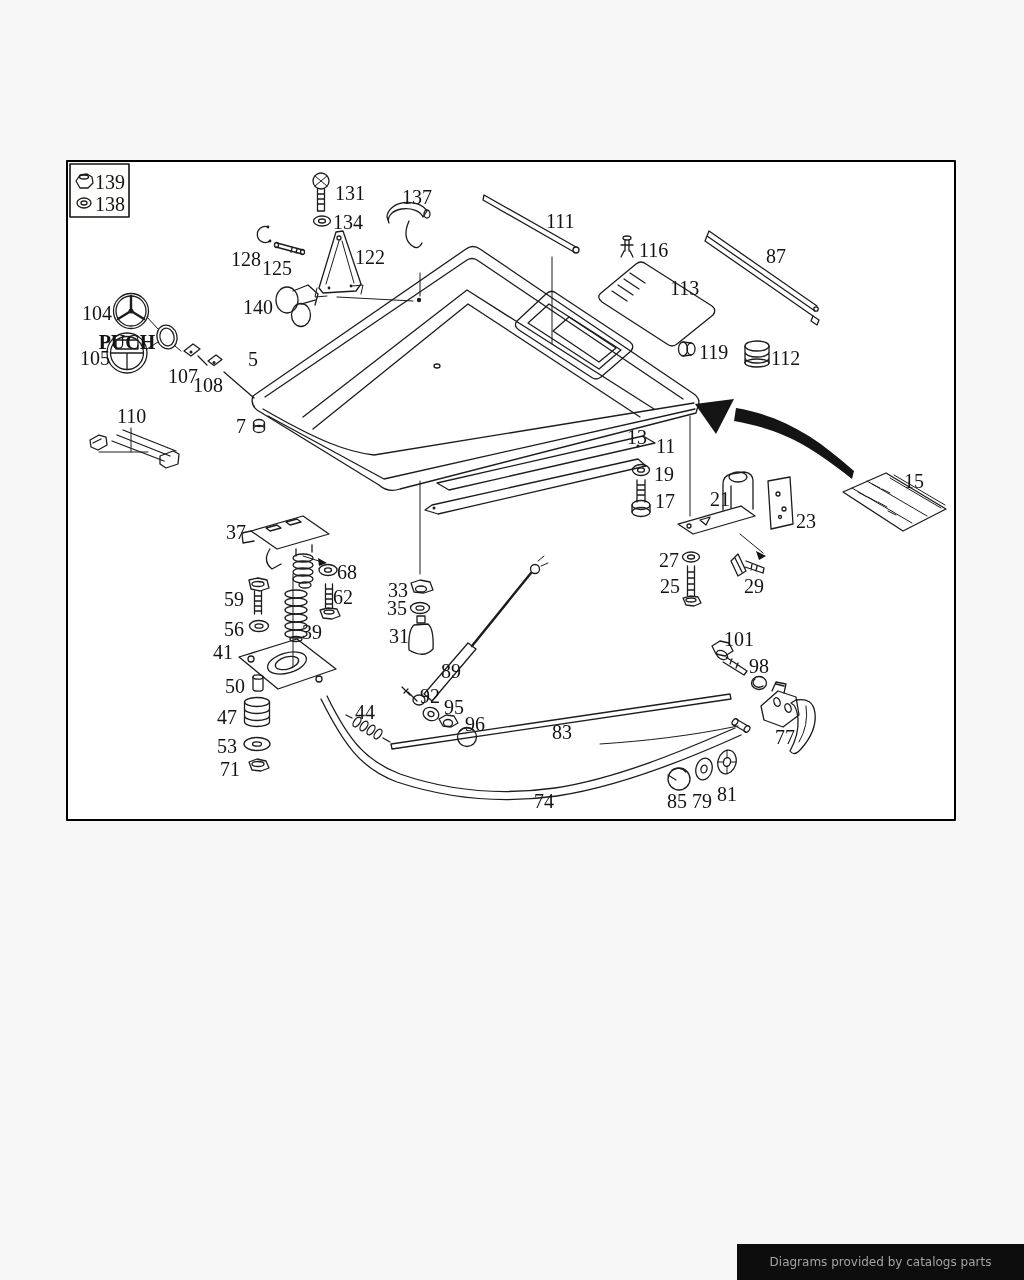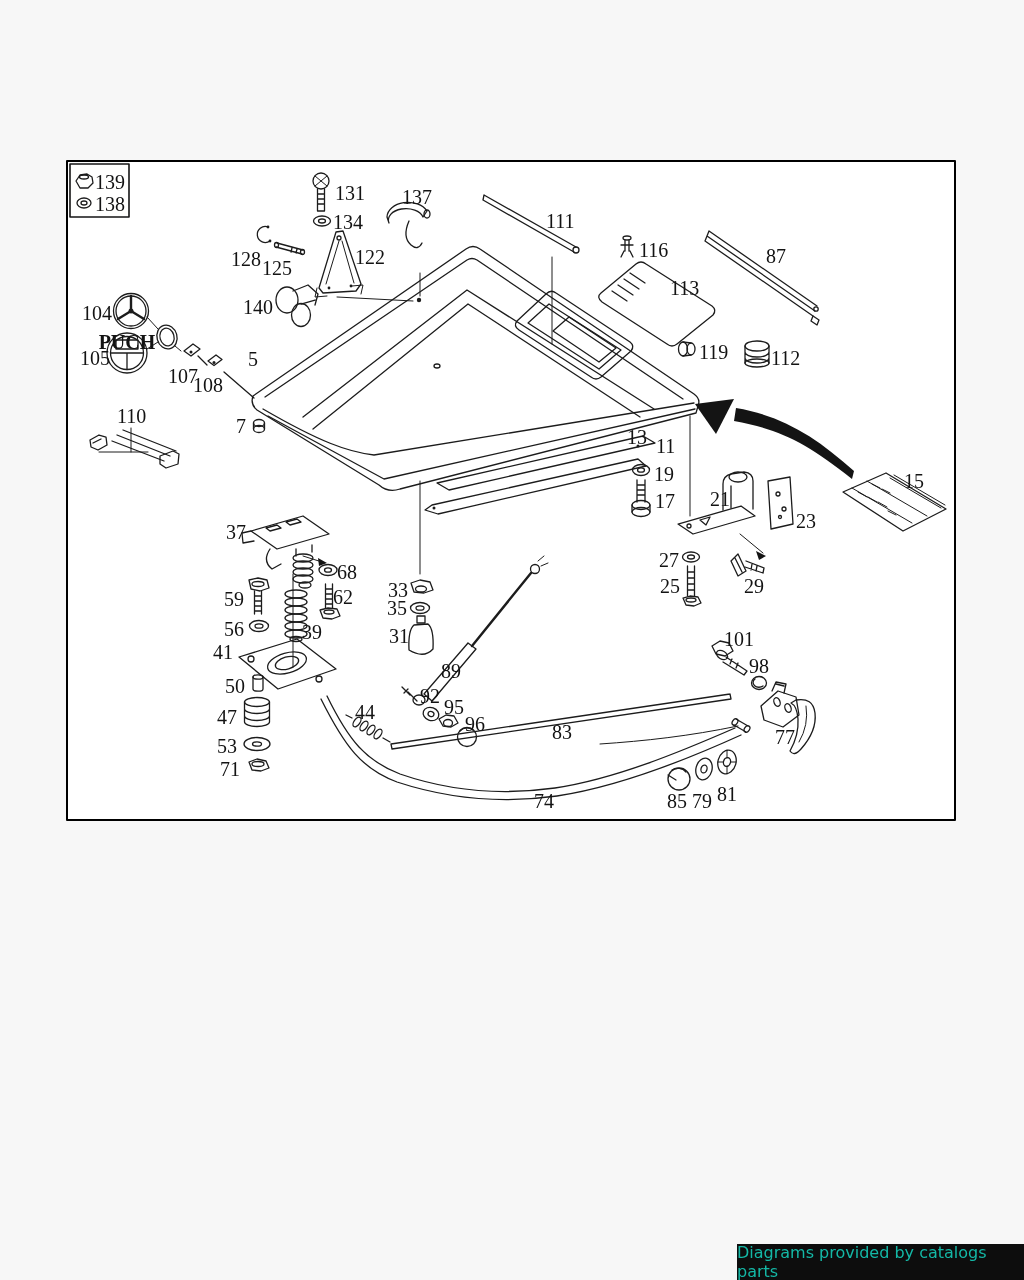--- a/index.html
+++ b/index.html
@@ -9,21 +9,21 @@
   svg *{stroke:#1c1c1c;stroke-width:1.3;fill:none;stroke-linecap:round;stroke-linejoin:round;}
   svg .frame{fill:#ffffff;stroke:#000;stroke-width:2;}
   svg .legendbox{fill:#fffffe;stroke:#151515;stroke-width:1.6;}
   svg .fillb{fill:#141414;stroke:none;}
   svg .dot{fill:#1c1c1c;stroke:none;}
   svg .thin{stroke-width:1;}
   svg .thick{stroke-width:2.4;}
   svg text{stroke:none;fill:#131313;font-family:"Liberation Serif","DejaVu Serif",serif;font-size:20px;}
   .footer-bar{position:absolute;top:1244px;left:737px;width:287px;height:36px;background:#0d0d0d;
     display:flex;align-items:center;justify-content:center;}
-  .footer-bar span{color:#14b8a6;font-size:16px;font-family:"DejaVu Sans","Liberation Sans",sans-serif;}
+  .footer-bar span{color:#a3a3a3;font-size:12px;font-family:"DejaVu Sans","Liberation Sans",sans-serif;}
 </style>
 </head>
 <body>
 
 <div class="stage">
 <svg width="1024" height="1280" viewBox="0 0 1024 1280">
 
   <rect class="frame" x="67" y="161" width="888" height="659"></rect>
   <rect class="legendbox" x="70" y="164" width="59" height="53"></rect>
   <g>

